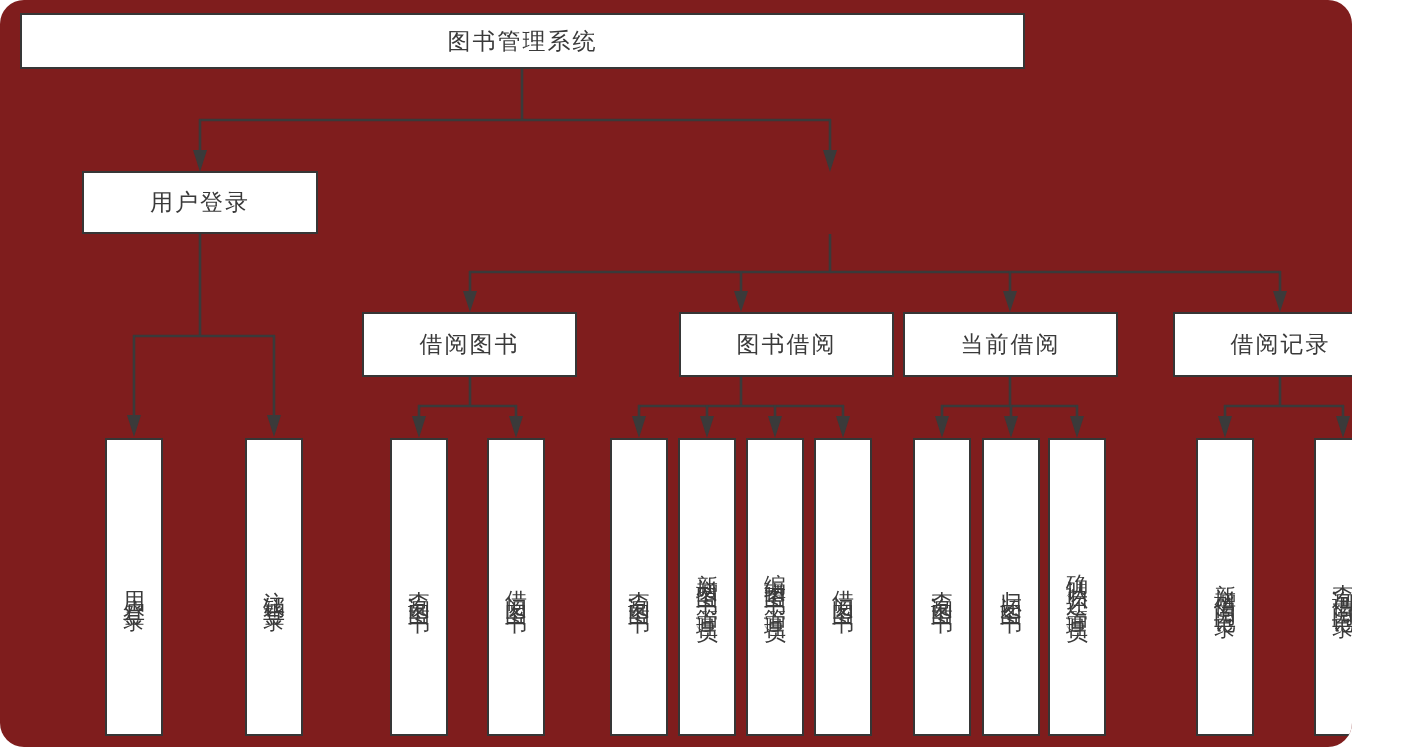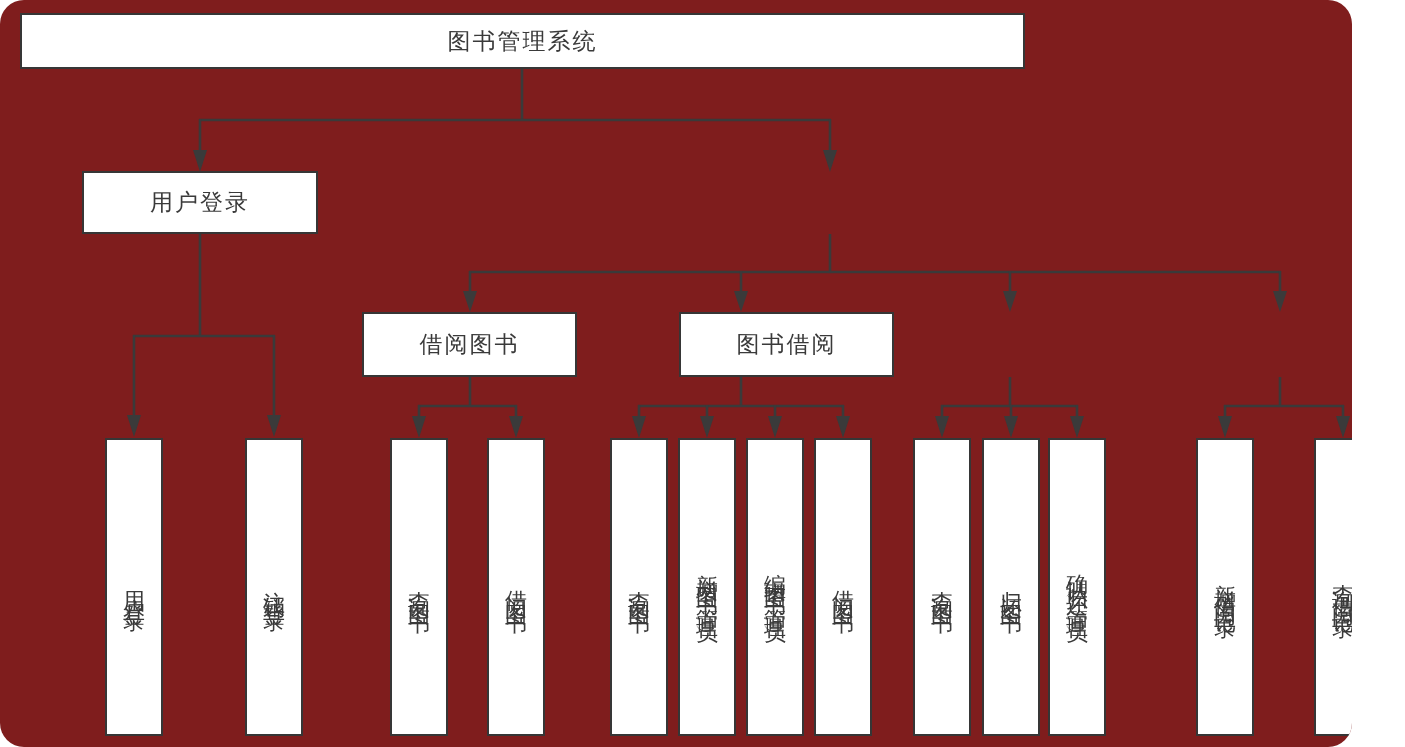--- a/index.html
+++ b/index.html
@@ -172,20 +172,26 @@
   <div class="box" style="left:82px; top:171px; width:236px; height:63px;">
     <span class="h-label">用户登录</span>
   </div>
 
   <div class="box" style="left:362px; top:312px; width:215px; height:65px;">
     <span class="h-label">借阅图书</span>
   </div>
   <div class="box" style="left:634px; top:312px; width:215px; height:65px;margin-left:45px;">
     <span class="h-label">图书借阅</span>
   </div>
+  <div class="box" style="left:903px; top:312px; width:215px; height:65px;">
+    <span class="h-label">当前借阅</span>
+  </div>
+  <div class="box" style="left:1173px; top:312px; width:215px; height:65px;">
+    <span class="h-label">借阅记录</span>
+  </div>
 
   <div class="leaf" style="left:105px;">
     <span class="v-label">用户登录</span>
   </div>
   <div class="leaf" style="left:245px;">
     <span class="v-label">注销登录</span>
   </div>
 
   <div class="leaf" style="left:390px;">
     <span class="v-label">查询图书</span>

